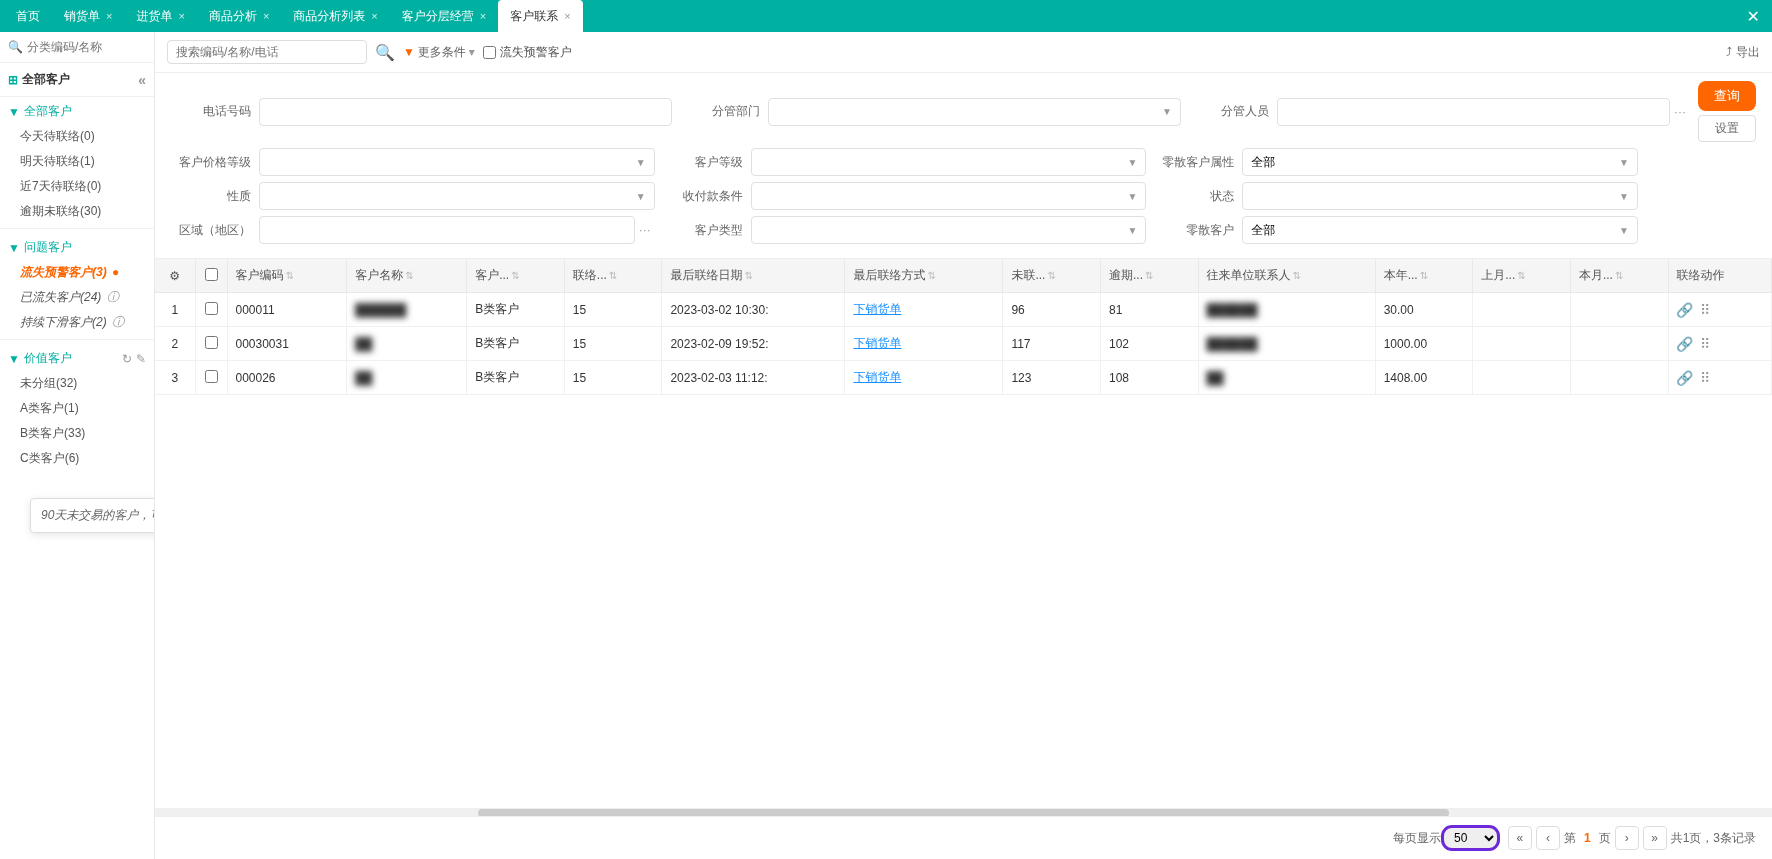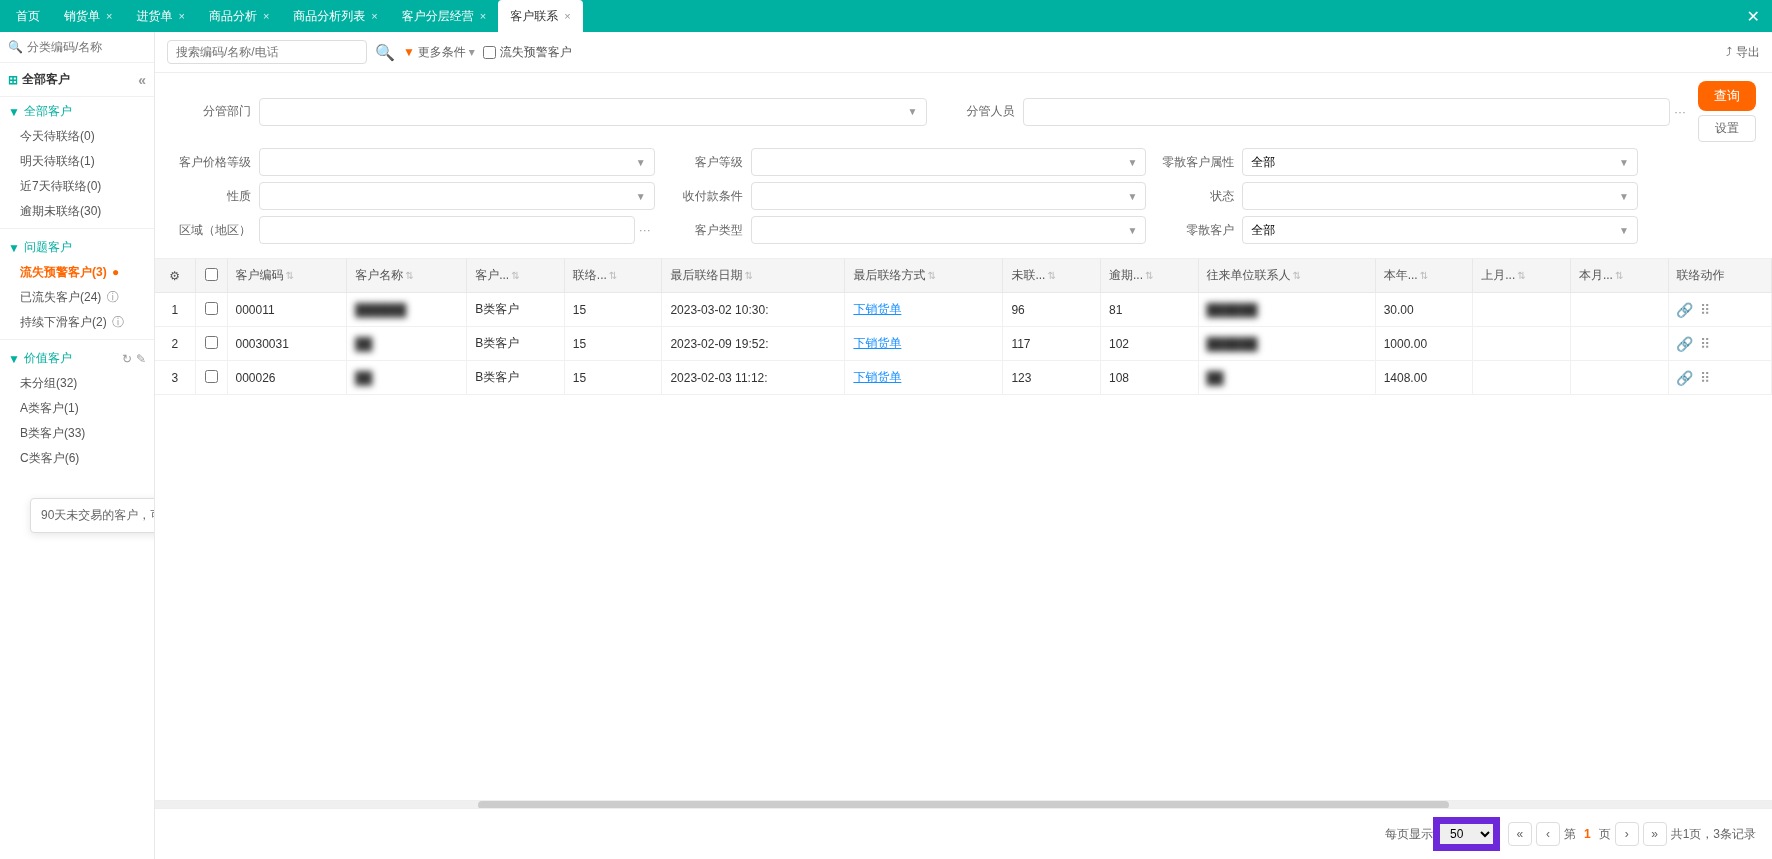--- a/index.html
+++ b/index.html
@@ -313,22 +313,22 @@
       justify-content: flex-end;
       gap: 8px;
       color: #666;
       font-size: 12px;
     }
     .footer-page-size {
       display: flex;
       align-items: center;
     }
     .page-size-select {
-      border: 7px solid #6d28d9;
-      border-radius: 0;
+      border: 3px solid #6d28d9;
+      border-radius: 11px;
       padding: 2px 6px;
       font-size: 12px;
     }
     .pagination {
       display: flex;
       align-items: center;
       gap: 4px;
     }
     .page-btn {
       border: 1px solid #ddd;
@@ -432,21 +432,21 @@
     <div class="sidebar-item">
       <span>逾期未联络(30)</span>
     </div>
 
     <div class="sidebar-divider"></div>
 
     <div class="sidebar-group-label">
       <span class="arrow">▼</span>
       <span>问题客户</span>
     </div>
-    <div style="position:relative;">
+    <div style="position:relative;font-style:italic;">
       <div class="sidebar-item active">
         <span>流失预警客户(3)</span>
         <span style="color:#ff6600; margin-left:2px;">●</span>
       </div>
 
       <div class="tooltip-box">
         <span>90天未交易的客户，可能有流失风险。</span>
       </div>
       <div class="sidebar-item">
         <span>已流失客户(24)</span>
@@ -498,20 +498,24 @@
       </label>
       <div class="export-btn">
         <span>⤴</span>
         <span>导出</span>
       </div>
     </div>
 
     <div class="advanced-filter">
 
       <div class="filter-row">
+        <div class="filter-field">
+          <span class="filter-label">电话号码</span>
+          <input class="filter-input" type="text" style="">
+        </div>
         <div class="filter-field">
           <span class="filter-label">分管部门</span>
           <div class="filter-select">
             <span></span>
             <span class="filter-select-arrow">▼</span>
           </div>
         </div>
         <div class="filter-field">
           <span class="filter-label">分管人员</span>
           <input class="filter-input" type="text" style="flex: 1 1 0%;">

